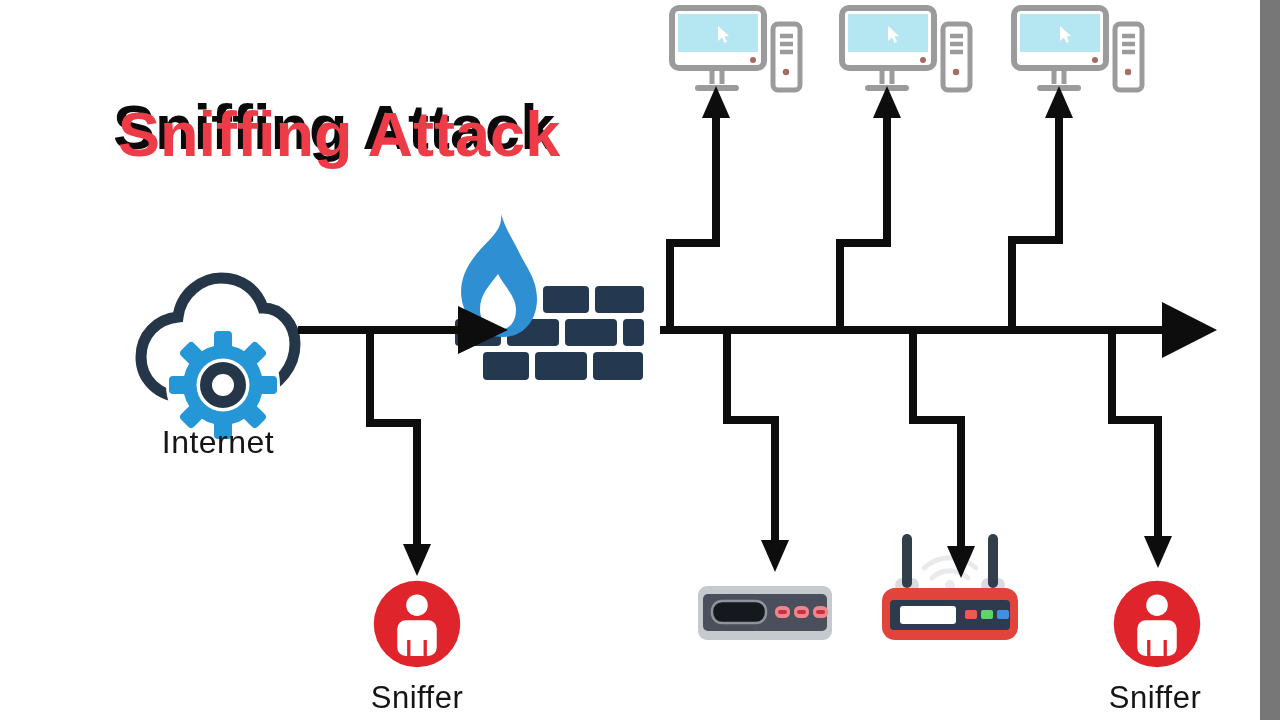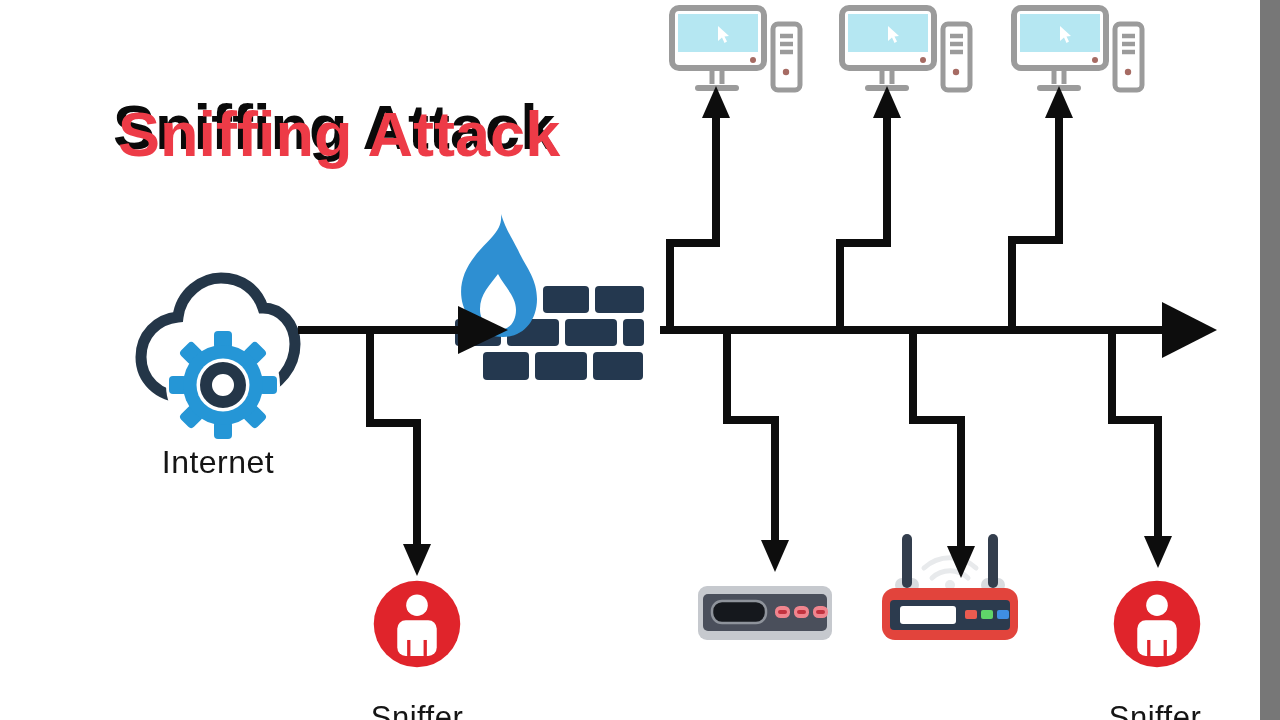--- a/index.html
+++ b/index.html
@@ -18,21 +18,21 @@
   }
   .abs{position:absolute;}
   #title{
     left:118px;top:98px;width:700px;
     font-size:63px;font-weight:bold;letter-spacing:0px;
     color:var(--title_red);
     text-shadow:-5px -7px 0 var(--title_shadow);
     white-space:nowrap;
   }
   .node-label{
-    color:var(--label_black);font-weight:500;text-align:center;letter-spacing:0.5px;margin-top:20px;
+    color:var(--label_black);font-weight:500;text-align:center;letter-spacing:0.5px;
   }
   #internet-label{left:138px;top:424px;width:160px;font-size:32px;}
   #sniffer-left-label{left:347px;top:680px;width:140px;font-size:31px;}
   #sniffer-right-label{left:1085px;top:680px;width:140px;font-size:31px;}
   svg{display:block;}
   .stroke-line{stroke:var(--line_black);stroke-width:8;fill:none;}
   .fill-line{fill:var(--line_black);}
   .stroke-cloud{stroke:var(--cloud_navy);fill:none;stroke-width:11;stroke-linecap:round;}
   .fill-gear{fill:var(--gear_blue);}
   .fill-flame{fill:var(--flame_blue);}

